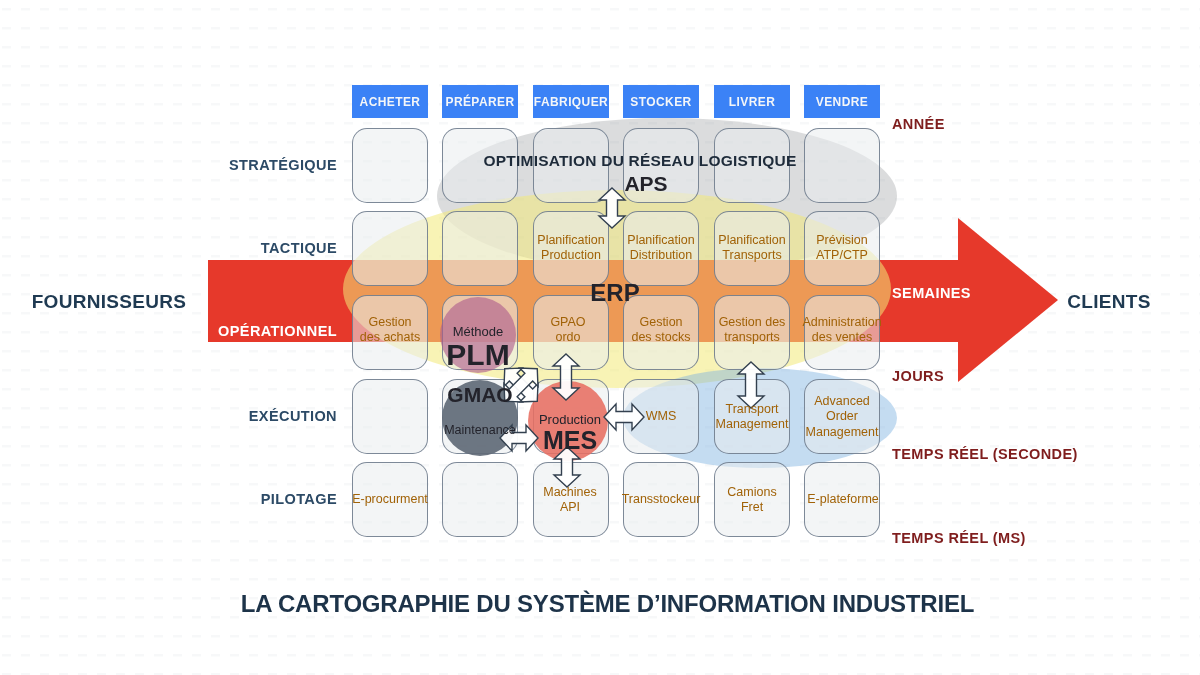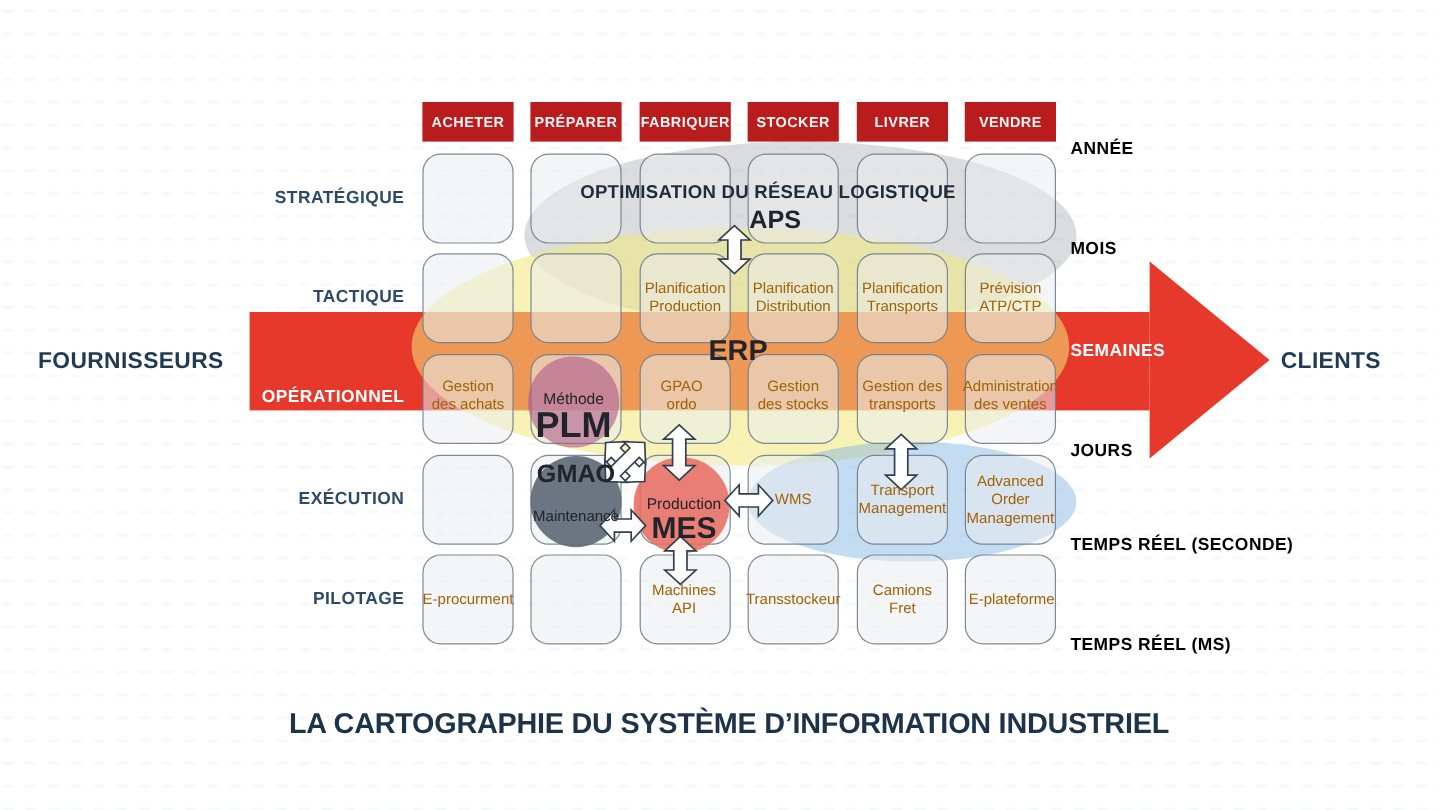--- a/index.html
+++ b/index.html
@@ -7,21 +7,21 @@
     position:relative;width:1200px;height:675px;overflow:hidden;
     background:#ffffff;
     font-family:"Liberation Sans", sans-serif;
     -webkit-font-smoothing:antialiased;
   }
   svg.layer{position:absolute;left:0;top:0;pointer-events:none;}
 
   
   .step-btn{
     position:absolute;top:85px;height:33px;width:76px;
-    background:#b91c1c;color:#f4f6f8;
+    background:#3b82f6;color:#f4f6f8;
     display:flex;align-items:center;justify-content:center;
     font-size:12px;font-weight:bold;letter-spacing:.4px;
   }
 
   
   .box{
     position:absolute;width:76px;height:75px;
     border:1.6px solid rgba(104,119,136,.85);
     border-radius:15px;
     background:rgba(234,236,239,.55);
@@ -47,21 +47,21 @@
   .sys-big{font-weight:bold;}
 
   
   .level-label{
     position:absolute;right:863px;width:240px;text-align:right;
     font-size:14.5px;font-weight:bold;color:#2c4a66;letter-spacing:.4px;
     transform:translateY(-50%);
   }
   .horizon-label{
     position:absolute;left:892px;width:290px;text-align:left;
-    font-size:14.5px;font-weight:bold;color:#000000;letter-spacing:.4px;
+    font-size:14.5px;font-weight:bold;color:#7f1d1d;letter-spacing:.4px;
     transform:translateY(-50%);
   }
   .on-red{color:#ffffff;}
 
   .flow-label{
     position:absolute;transform:translate(-50%,-50%);
     font-size:19px;font-weight:800;color:#1f3a52;letter-spacing:.3px;
   }
 
   .erp-label{position:absolute;transform:translate(-50%,-50%);font-size:24px;font-weight:800;color:#23232b;}
@@ -203,21 +203,20 @@
     <div class="sys-big" style="font-size:25px">MES</div>
   </div>
 
   <div class="level-label" style="top:165px">STRATÉGIQUE</div>
   <div class="level-label" style="top:248px">TACTIQUE</div>
   <div class="level-label on-red" style="top:331px">OPÉRATIONNEL</div>
   <div class="level-label" style="top:416px">EXÉCUTION</div>
   <div class="level-label" style="top:499px">PILOTAGE</div>
 
   <div class="horizon-label" style="top:124px">ANNÉE</div>
-  <div class="horizon-label" style="top:208px">MOIS</div>
   <div class="horizon-label on-red" style="top:293px">SEMAINES</div>
   <div class="horizon-label" style="top:376px">JOURS</div>
   <div class="horizon-label" style="top:454px">TEMPS RÉEL (SECONDE)</div>
   <div class="horizon-label" style="top:538px">TEMPS RÉEL (MS)</div>
 
   <div class="flow-label" style="left:109px;top:302px">FOURNISSEURS</div>
   <div class="flow-label" style="left:1109px;top:302px">CLIENTS</div>
 
   <div class="main-title">LA CARTOGRAPHIE DU SYSTÈME D’INFORMATION INDUSTRIEL</div>
 

